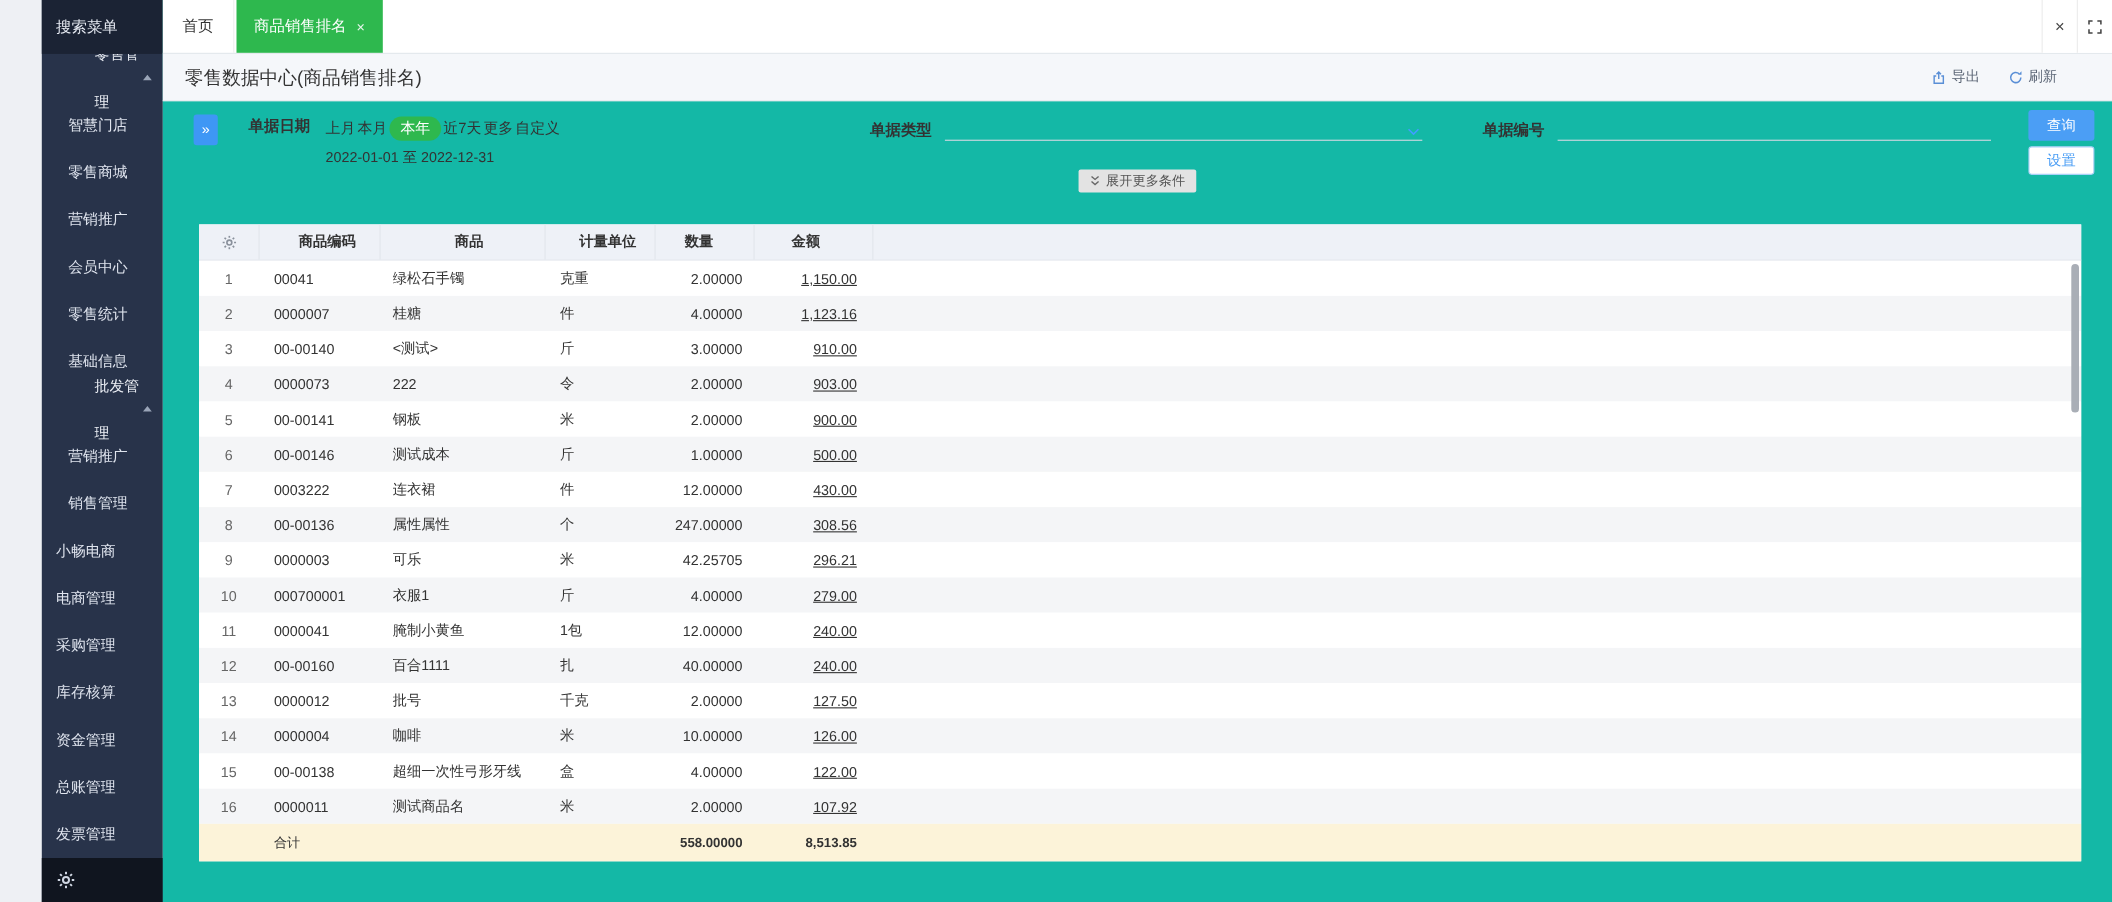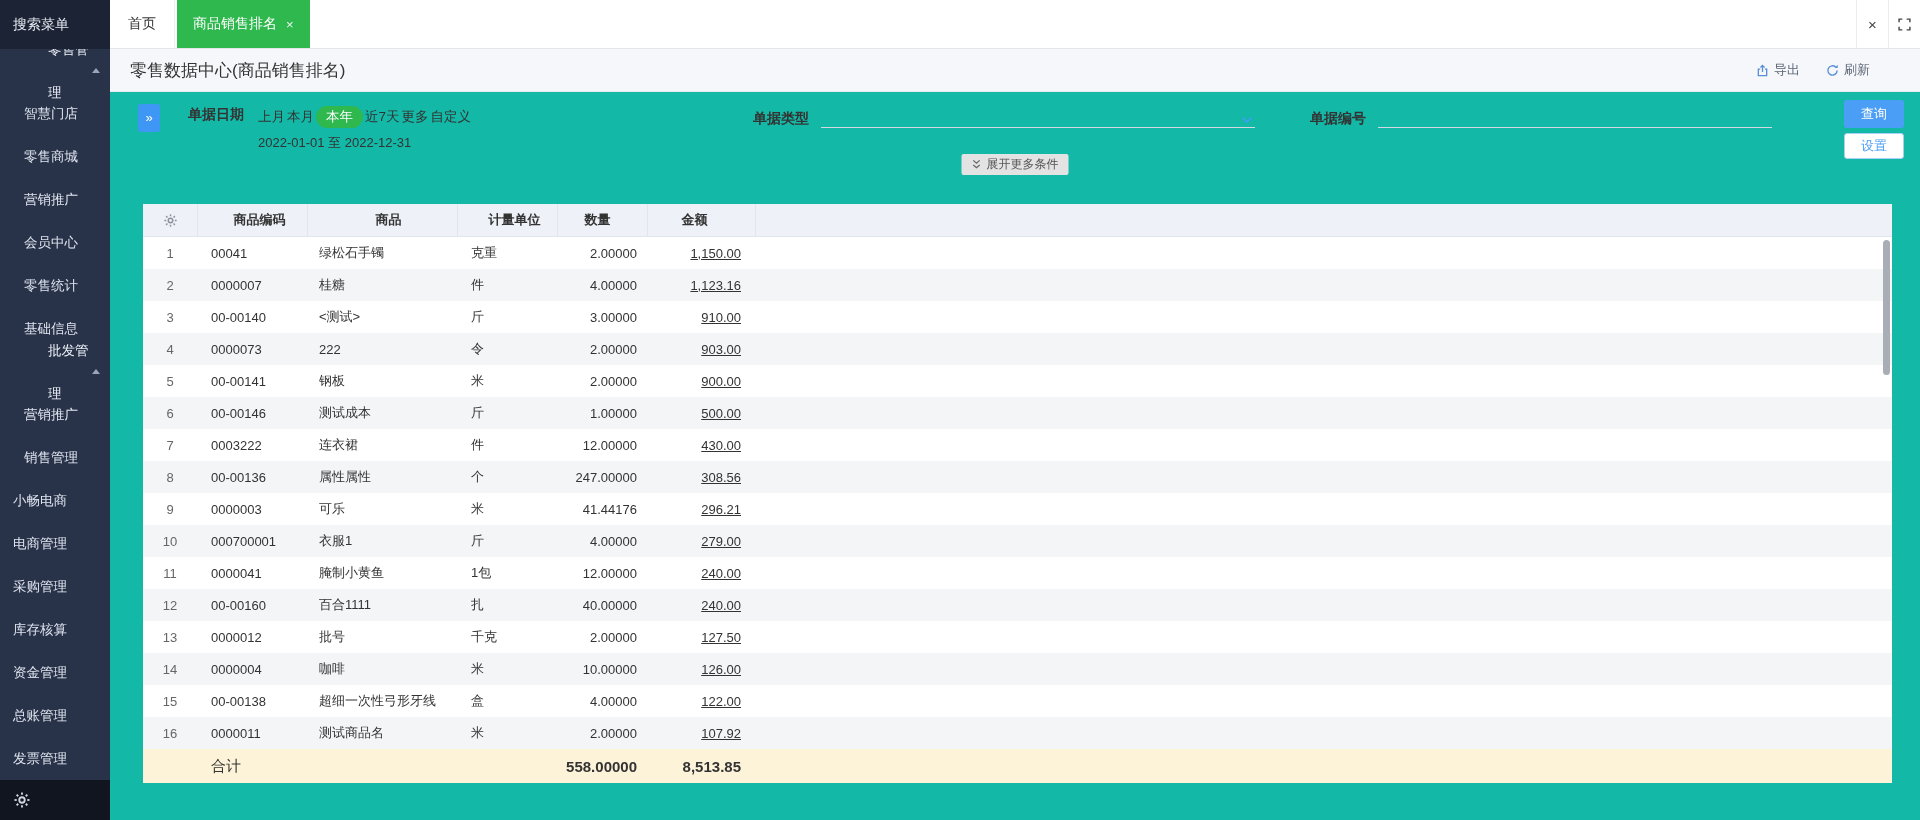--- a/index.html
+++ b/index.html
@@ -1,21 +1,21 @@
 <!DOCTYPE html>
 <html><head>
 <meta charset="utf-8">
 <style>
   * { margin:0; padding:0; box-sizing:border-box; }
   html,body { width:1920px; height:820px; overflow:hidden; background:#eef0f4;
     font-family:"Liberation Sans","DejaVu Sans",sans-serif; }
   .app { display:flex; width:1920px; height:820px; }
 
   
-  .sidebar { width:110px; height:820px; background:#28334a; color:#e6eaf2; display:flex; flex-direction:column; flex-shrink:0; }
+  .sidebar { width:110px; height:820px; background:#28334a; color:#e6eaf2; display:flex; flex-direction:column; flex-shrink:0;margin-left:38px; }
   .sidebar-search { height:49px; line-height:49px; background:#1b2334; padding-left:13px; font-size:14px; cursor:pointer; }
   .menu { flex:1; overflow:hidden; }
   .menu-item { height:43px; line-height:43px; font-size:13.5px; padding-left:13px; cursor:pointer; display:flex; align-items:center; color:#dfe4ee; }
   .menu-item.group { justify-content:space-between; padding-right:10px; color:#eef1f7;padding-left:48px; }
   .menu-item.child { padding-left:24px; }
   .arrow-up { width:0; height:0; border-left:4px solid transparent; border-right:4px solid transparent; border-bottom:5px solid #9aa5b8; }
   .sidebar-footer { height:40px; background:#10151f; display:flex; align-items:center; padding-left:14px; cursor:pointer; }
 
   
   .main { flex:1; display:flex; flex-direction:column; background:#14b8a6; min-width:0; }
@@ -62,21 +62,21 @@
   .trow { display:flex; height:32px; align-items:center; font-size:13px; color:#333; background:#fff; }
   .trow.alt { background:#f4f5f7; }
   .cell.num { width:54px; text-align:center; justify-content:center; color:#666; }
   .cell.code { width:110px; padding-left:14px; }
   .cell.name { width:150px; padding-left:12px; white-space:nowrap; overflow:hidden; }
   .cell.unit { width:100px; padding-left:14px; }
   .cell.qty { width:90px; text-align:right; padding-right:10px; }
   .cell.amount { width:108px; text-align:right; padding-right:14px; }
   .cell.filler { flex:1; }
   .amt-link { text-decoration:underline; color:#333; cursor:pointer; }
-  .tfoot { display:flex; height:34px; align-items:center; background:#fcf3d9; font-size:15px; color:#333; }
+  .tfoot { display:flex; height:34px; align-items:center; background:#fcf3d9; font-size:12px; color:#333; }
   .tfoot .qty, .tfoot .amount { font-weight:bold; }
   .vscroll { position:absolute; right:2px; top:36px; width:7px; height:135px; background:#a9aeb6; border-radius:4px; cursor:pointer; }
 
   svg { display:block; }
 </style>
 </head>
 <body>
 
 <div class="app">
 
@@ -345,21 +345,21 @@
             <div class="cell unit">个</div>
             <div class="cell qty">247.00000</div>
             <div class="cell amount"><span class="amt-link">308.56</span></div>
             <div class="cell filler"></div>
           </div>
           <div class="trow">
             <div class="cell num">9</div>
             <div class="cell code">0000003</div>
             <div class="cell name">可乐</div>
             <div class="cell unit">米</div>
-            <div class="cell qty">41.44176</div>
+            <div class="cell qty">42.25705</div>
             <div class="cell amount"><span class="amt-link">296.21</span></div>
             <div class="cell filler"></div>
           </div>
           <div class="trow alt">
             <div class="cell num">10</div>
             <div class="cell code">000700001</div>
             <div class="cell name">衣服1</div>
             <div class="cell unit">斤</div>
             <div class="cell qty">4.00000</div>
             <div class="cell amount"><span class="amt-link">279.00</span></div>

